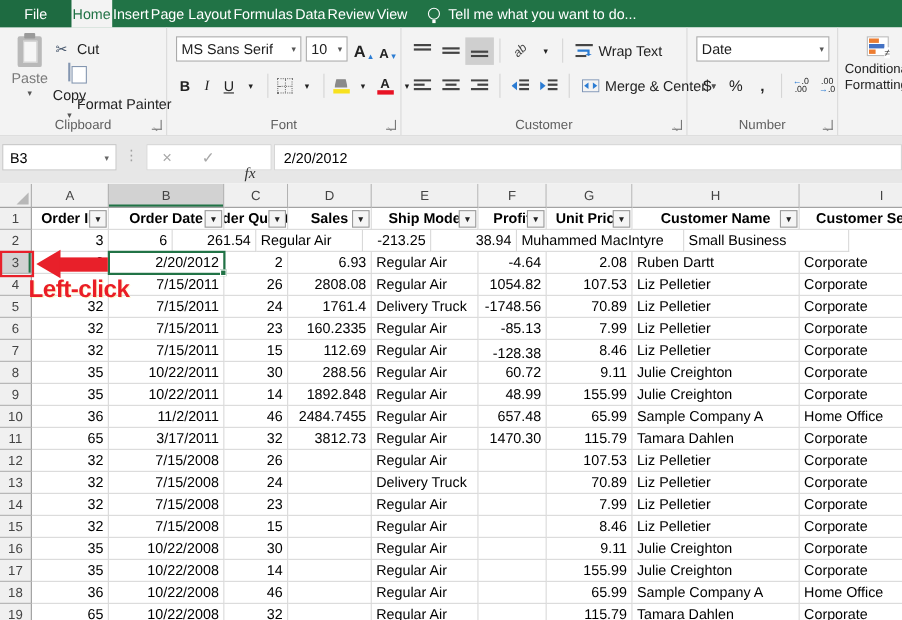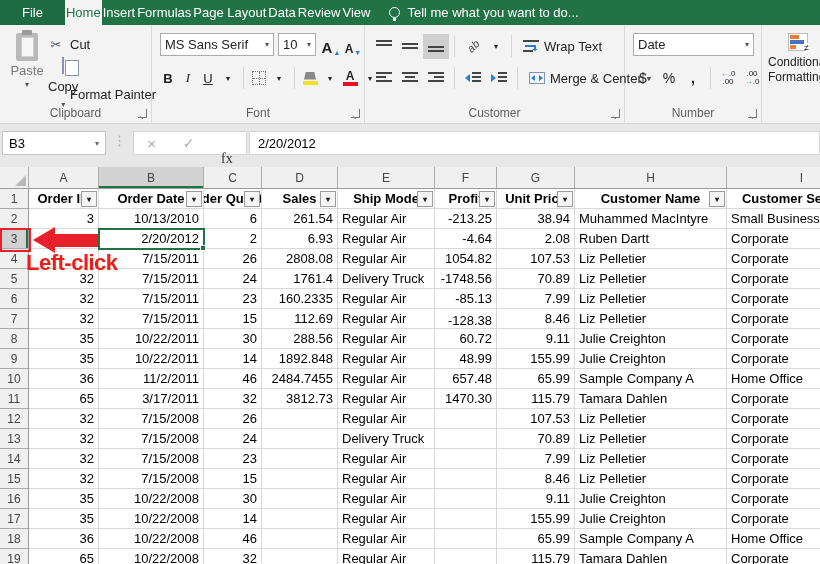--- a/index.html
+++ b/index.html
@@ -87,21 +87,21 @@
   .cf-text { font-size:12px; color:#222; line-height:15px; white-space:nowrap; overflow:hidden; width:56px; }
 
   
   #formulabar { position:absolute; left:0; top:124px; width:820px; height:43px; background:#e7e7e7; }
   #namebox { position:absolute; left:2px; top:7px; width:104px; height:24px; background:#fff; border:1px solid #c6c6c6; display:flex; align-items:center; padding:0 6px; font-size:13px; }
   #namebox .caret { margin-left:auto; font-size:8px; color:#666; }
   #fb-dots { position:absolute; left:113px; top:9px; color:#a0a0a0; font-size:13px; }
   #fb-btns { position:absolute; left:133px; top:7px; width:114px; height:24px; background:#fff; border:1px solid #d6d6d6; display:flex; align-items:center; justify-content:space-around; }
   .fb-x { color:#a8a8a8; font-size:15px; }
   .fb-ck { color:#a8a8a8; font-size:14px; }
-  .fb-fx { font-family:"Liberation Serif",serif; font-size:14px; color:#333;margin-top:32px; }
+  .fb-fx { font-family:"Liberation Serif",serif; font-style:italic; font-size:14px; color:#333;margin-top:32px; }
   #fb-field { position:absolute; left:249px; top:7px; width:571px; height:24px; background:#fff; border:1px solid #d6d6d6; display:flex; align-items:center; padding:0 8px; font-size:13px; }
 
   
   #sheet { position:absolute; left:0; top:167px; width:820px; height:397px; background:#fff; overflow:hidden; }
   .colhdr-row { display:flex; height:22px; }
   .corner-cell { position:relative; width:29px; background:#f0f0f0; border-right:1px solid #ababab; border-bottom:1px solid #9b9b9b; flex:none; }
   .corner-cell::after { content:""; position:absolute; right:2px; bottom:2px; border-left:11px solid transparent; border-bottom:11px solid #b8b8b8; }
   .colhdr { flex:none; background:#f0f0f0; border-right:1px solid #ababab; border-bottom:1px solid #9b9b9b; color:#444; font-size:12px; display:flex; align-items:center; justify-content:center; }
   .colhdr.hl { background:#d2d2d2; box-shadow:inset 0 -2px 0 #217346; }
   .srow { display:flex; height:20px; }
@@ -124,22 +124,22 @@
 </style>
 </head>
 <body>
 
 <div id="app">
 
   <div id="tabbar">
     <div class="tab file">File</div>
     <div class="tab active">Home</div>
     <div class="tab">Insert</div>
+    <div class="tab">Page Layout</div>
     <div class="tab">Formulas</div>
-    <div class="tab">Page Layout</div>
     <div class="tab">Data</div>
     <div class="tab">Review</div>
     <div class="tab">View</div>
     <div id="tellme">
       <span class="bulb"></span>
       <span>Tell me what you want to do...</span>
     </div>
   </div>
 
   <div id="ribbon">
@@ -434,23 +434,20 @@
         </div>
         <div class="cell hdr" style="width: 150px;">
           <span>Customer Segment</span>
         </div>
       </div>
       <div class="srow">
         <div class="rowhdr">2</div>
         <div class="cell r" style="width: 70px;">
           <span>3</span>
         </div>
-        <div class="cell r" style="width: 105px;">
-          <span>10/13/2010</span>
-        </div>
         <div class="cell r" style="width: 58px;">
           <span>6</span>
         </div>
         <div class="cell r" style="width: 76px;">
           <span>261.54</span>
         </div>
         <div class="cell l" style="width: 97px;">
           <span>Regular Air</span>
         </div>
         <div class="cell r" style="width: 62px;">

